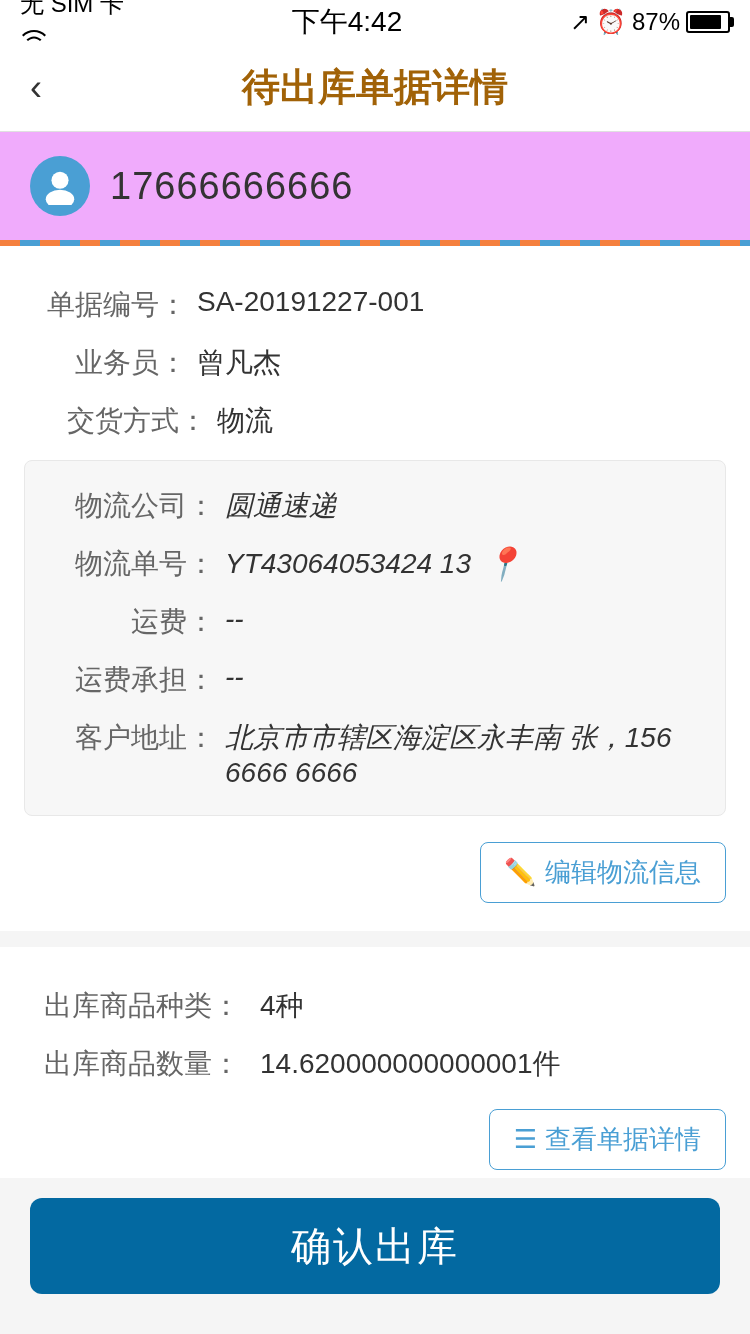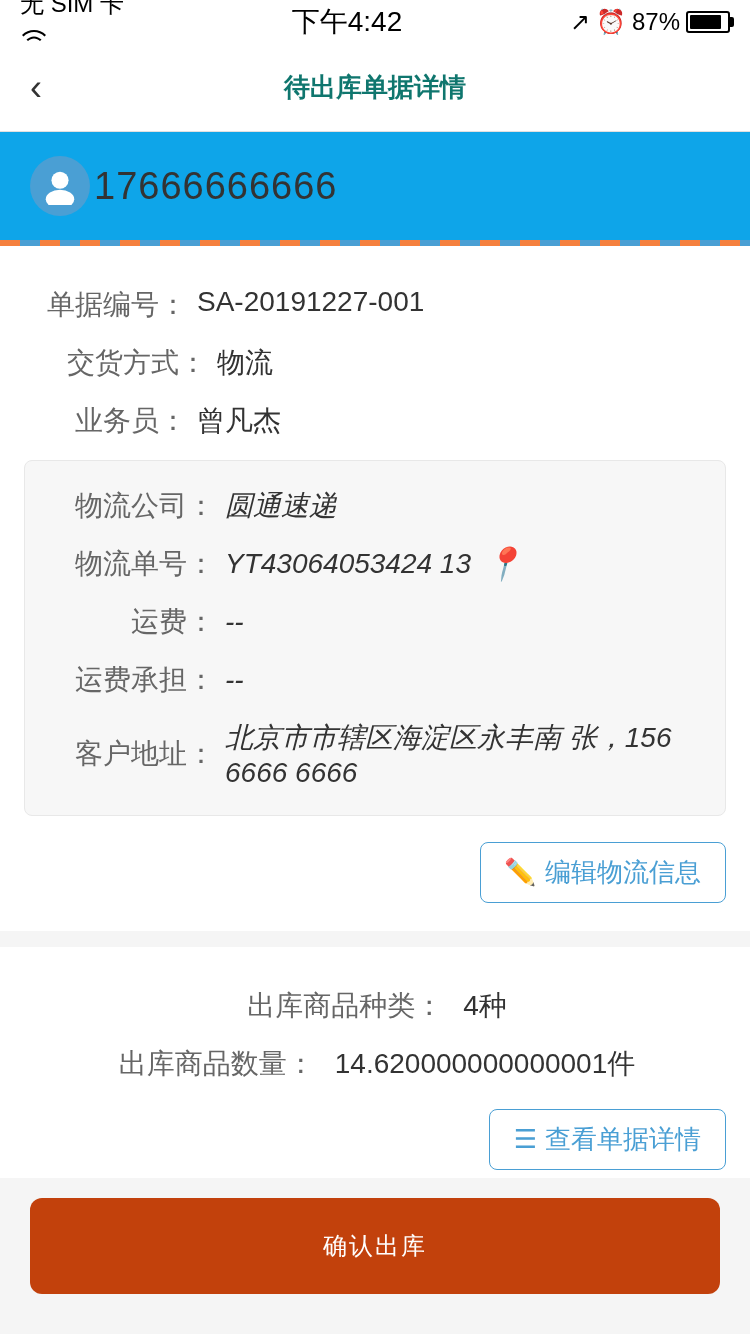--- a/index.html
+++ b/index.html
@@ -81,32 +81,32 @@
       border-bottom: 1px solid #e0e0e0;
     }
     .nav-back {
       position: absolute;
       left: 30px;
       font-size: 36px;
       color: #333;
       cursor: pointer;
     }
     .nav-title {
-      font-size: 26px;
+      font-size: 38px;
       font-weight: 600;
-      color: #0f766e;
+      color: #a16207;
     }
 
     
     .customer-header {
-      background: #0ea5e9;
+      background: #f0abfc;
       padding: 24px 30px;
       display: flex;
       align-items: center;
-      gap: 4px;
+      gap: 20px;
     }
     .avatar {
       width: 60px;
       height: 60px;
       border-radius: 50%;
       background: #4a9fd4;
       display: flex;
       align-items: center;
       justify-content: center;
       flex-shrink: 0;
@@ -167,21 +167,21 @@
     
     .logistics-card {
       background: #f7f7f7;
       border: 1px solid #e8e8e8;
       border-radius: 8px;
       margin: 10px 24px 10px 24px;
       padding: 16px 0 16px 0;
     }
     .logistics-row {
       display: flex;
-      align-items: center;
+      align-items: flex-start;
       padding: 10px 30px;
       font-size: 28px;
     }
     .logistics-label {
       color: #666;
       white-space: nowrap;
       min-width: 160px;
       text-align: right;
     }
     .logistics-value {
@@ -222,21 +222,20 @@
     .goods-section {
       background: #fff;
       padding: 30px 0 20px 0;
       margin-bottom: 16px;
     }
     .goods-row {
       display: flex;
       align-items: center;
       padding: 10px 40px;
       font-size: 28px;
-      justify-content: center;
     }
     .goods-label {
       color: #666;
       white-space: nowrap;
       min-width: 200px;
       text-align: right;
     }
     .goods-value {
       color: #333;
       margin-left: 20px;
@@ -273,25 +272,25 @@
       width: 750px;
       padding: 20px 30px 40px 30px;
       background: #f5f5f5;
       position: fixed;
       bottom: 0;
       left: 0;
     }
     .confirm-btn {
       width: 100%;
       height: 96px;
-      background: #c2410c;
+      background: #0369a1;
       border: none;
       border-radius: 12px;
       color: #fff;
-      font-size: 24px;
+      font-size: 40px;
       font-weight: 500;
       cursor: pointer;
       letter-spacing: 2px;
     }
 
     .page-wrapper {
       display: flex;
       flex-direction: column;
       min-height: 1334px;
       padding-bottom: 160px;
@@ -340,26 +339,26 @@
   </div>
 
   <div class="dashed-divider"></div>
 
   <div class="info-section">
     <div class="info-row">
       <span class="info-label">单据编号：</span>
       <span class="info-value">SA-20191227-001</span>
     </div>
     <div class="info-row">
+      <span class="info-label">业务员：</span>
+      <span class="info-value">曾凡杰</span>
+    </div>
+    <div class="info-row">
       <span class="info-label info-label-wide">交货方式：</span>
       <span class="info-value">物流</span>
-    </div>
-    <div class="info-row">
-      <span class="info-label">业务员：</span>
-      <span class="info-value">曾凡杰</span>
     </div>
 
     <div class="logistics-card">
       <div class="logistics-row">
         <span class="logistics-label">物流公司：</span>
         <span class="logistics-value">圆通速递</span>
       </div>
       <div class="logistics-row">
         <span class="logistics-label">物流单号：</span>
         <span class="logistics-value">

